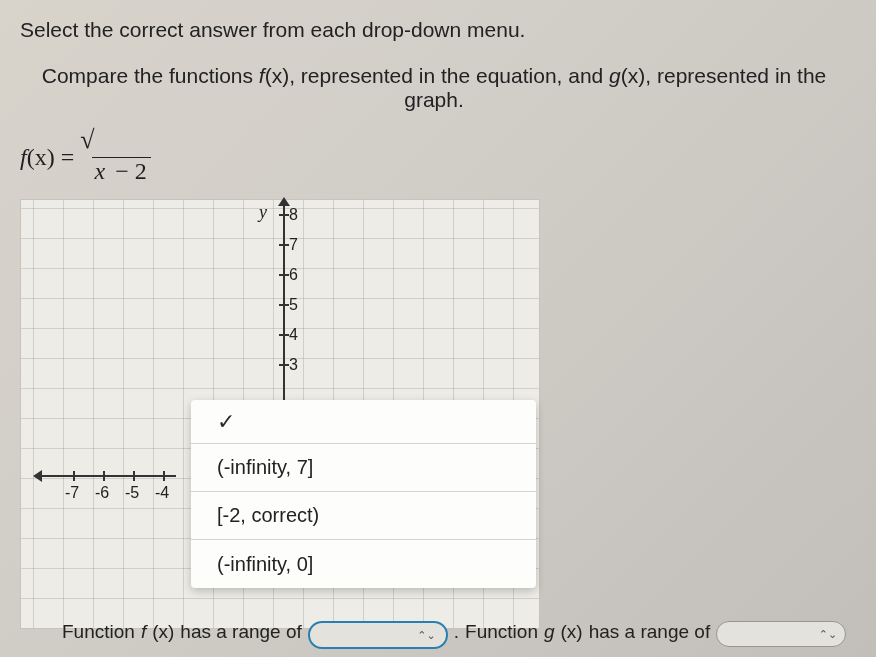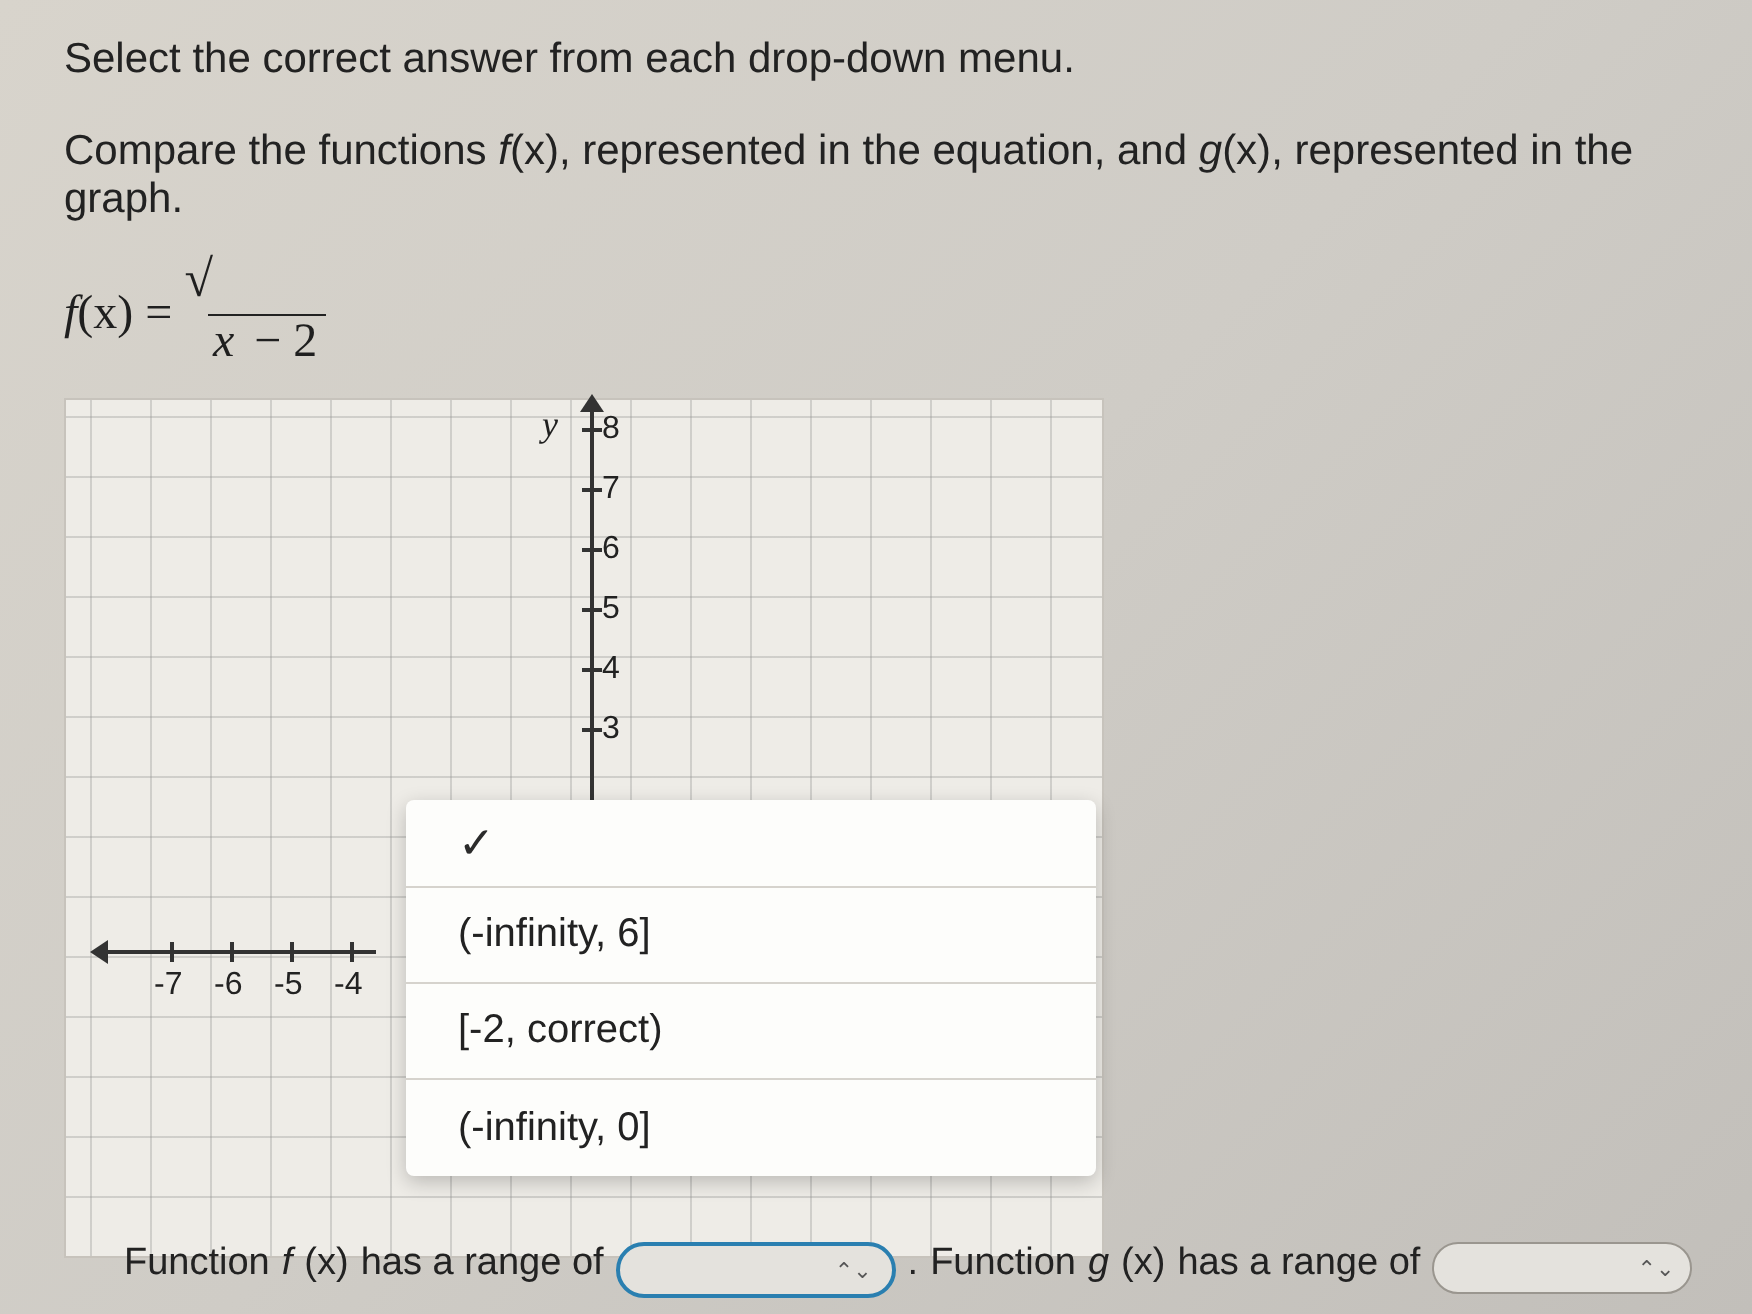--- a/index.html
+++ b/index.html
@@ -6,31 +6,32 @@
   body {
     width: 876px;
     height: 657px;
     background: linear-gradient(135deg, #d8d4cc 0%, #cfccc6 50%, #c2bfba 100%);
     font-family: Arial, Helvetica, sans-serif;
     color: #1f1f1f;
     overflow: hidden;
     position: relative;
   }
   .content {
-    padding: 18px 28px 0 32px;
+    padding: 18px 28px 0 20px;
   }
   .instr {
     font-size: 21px;
     margin-bottom: 22px;
     color: #222;
   }
   .prompt {
     font-size: 21px;
     margin-bottom: 18px;
     color: #222;
+    text-align: center;
   }
   .em { font-style: italic; }
   .equation {
     font-size: 24px;
     font-family: "Times New Roman", serif;
     font-style: italic;
     margin-bottom: 14px;
     display: flex;
     align-items: center;
   }
@@ -243,21 +244,21 @@
     <div class="xtick" style="left:74px">-6</div>
     <div class="tkmark-x" style="left:112px"></div>
     <div class="xtick" style="left:104px">-5</div>
     <div class="tkmark-x" style="left:142px"></div>
     <div class="xtick" style="left:134px">-4</div>
 
     <div class="dropdown-open">
       <div class="dd-checkrow">
         <span class="check">✓</span>
       </div>
-      <div class="dd-option">(-infinity, 6]</div>
+      <div class="dd-option">(-infinity, 7]</div>
       <div class="dd-option">[-2, correct)</div>
       <div class="dd-option">(-infinity, 0]</div>
     </div>
   </div>
 </div>
 
 <div class="sentence">
   <span>Function </span>
   <span class="em">f</span>
     <span>(x)</span>

